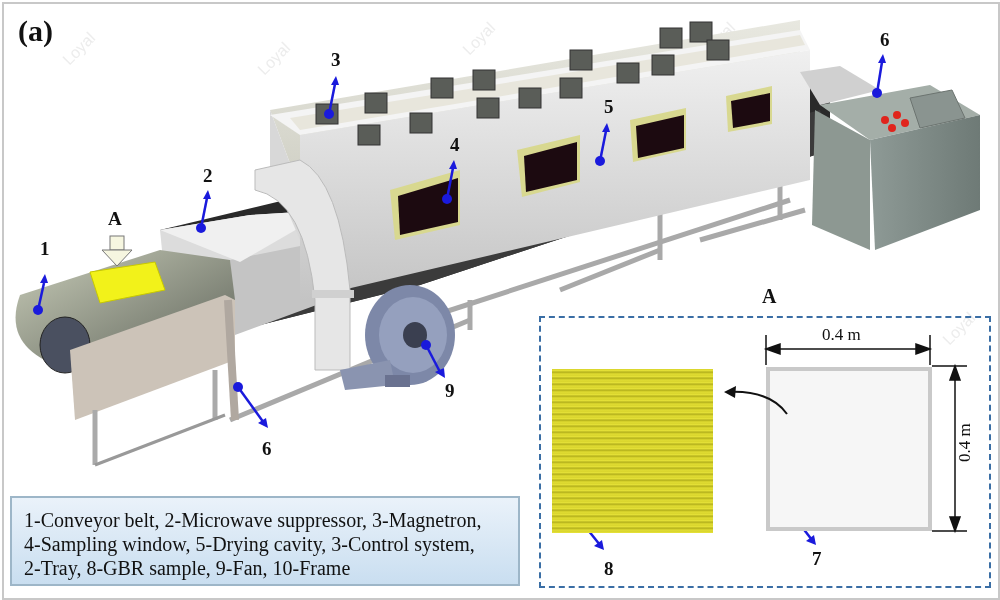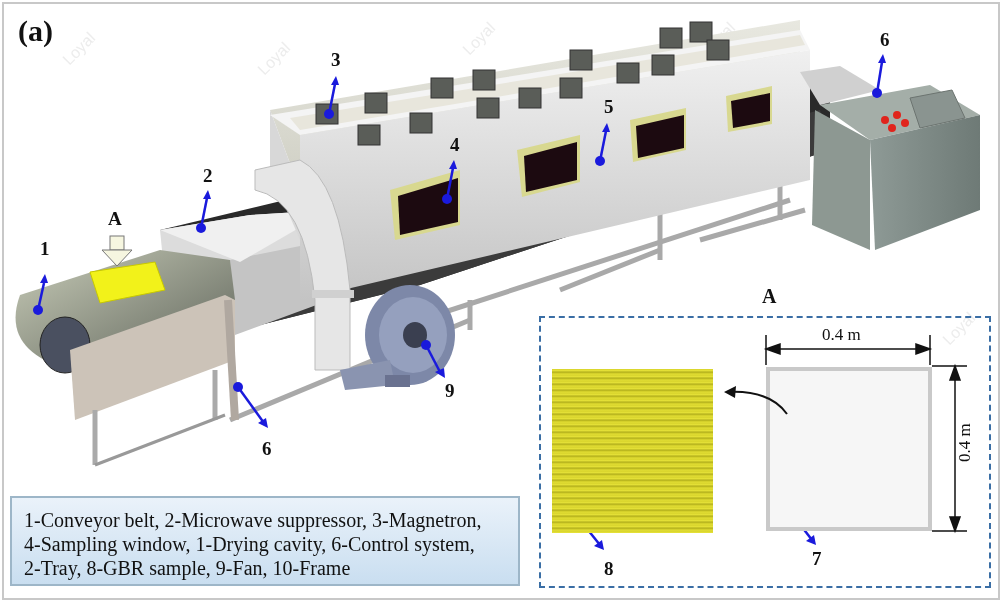--- a/index.html
+++ b/index.html
@@ -207,15 +207,15 @@
     <polygon points="955,531 950,517 960,517"></polygon>
   </g>
   <path d="M787,414 Q770,390 728,392" stroke="#111" stroke-width="2" fill="none"></path>
   <polygon points="724,392 736,386 735,398" fill="#111"></polygon>
 </svg>
 <div class="abs" style="left:822px;top:325px;font-size:17px;color:#111;">0.4 m</div>
 <div class="abs" style="left:955px;top:462px;font-size:17px;color:#111;transform:rotate(-90deg);transform-origin:0 0;">0.4 m</div>
 
 <div class="legend">
   <div>1-Conveyor belt, 2-Microwave suppressor, 3-Magnetron,</div>
-  <div>4-Sampling window, 1-Drying cavity, 6-Control system,</div>
+  <div>4-Sampling window, 5-Drying cavity, 3-Control system,</div>
   <div>2-Tray, 8-GBR sample, 9-Fan, 10-Frame</div>
 </div>
 
 </body></html>

